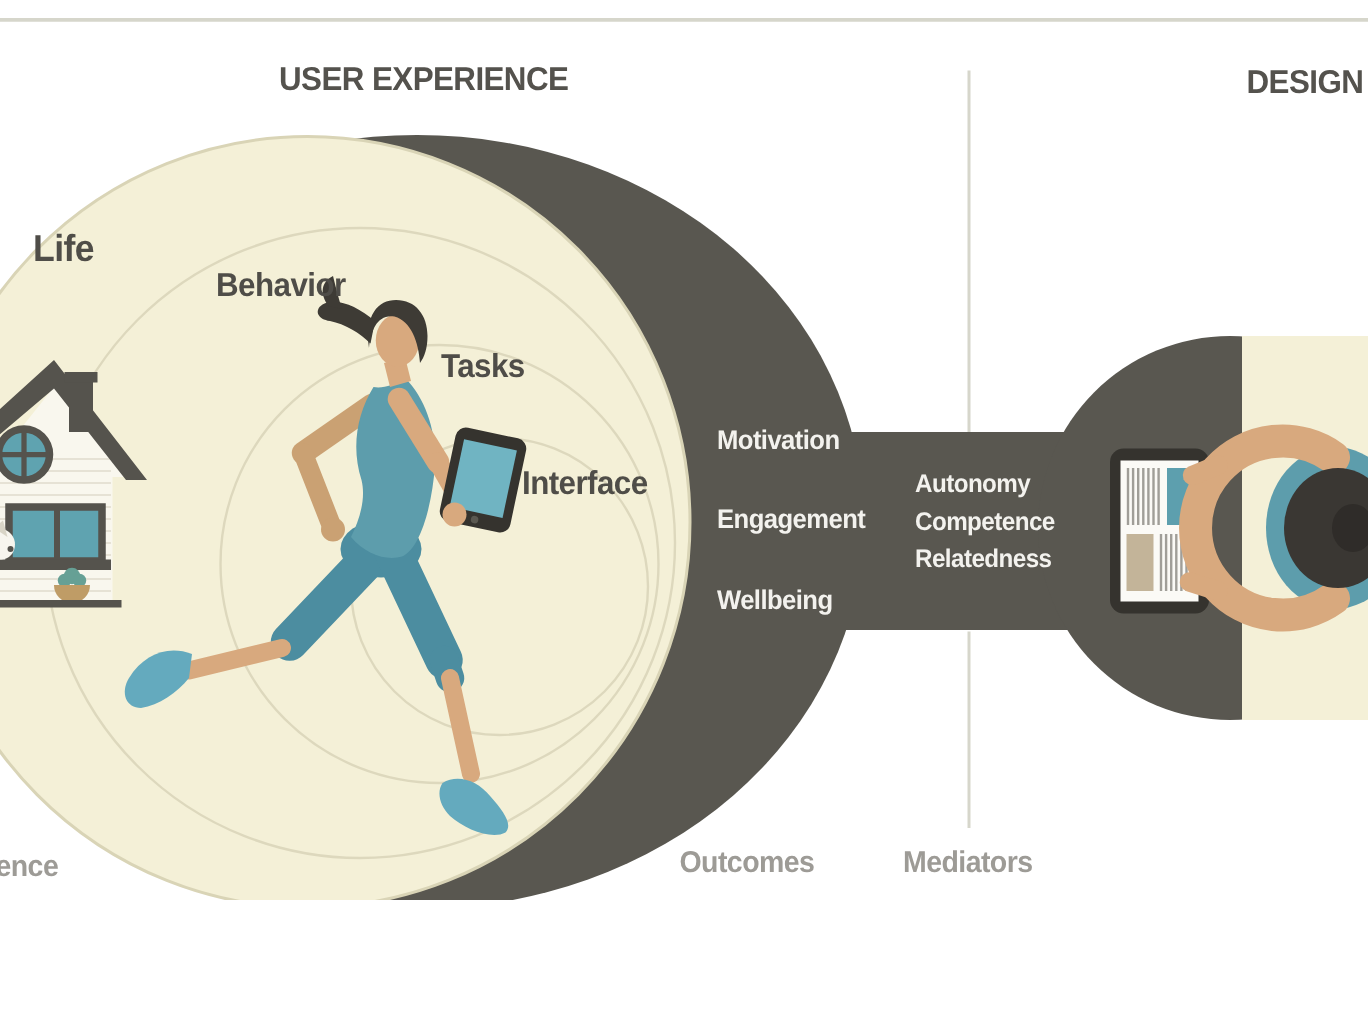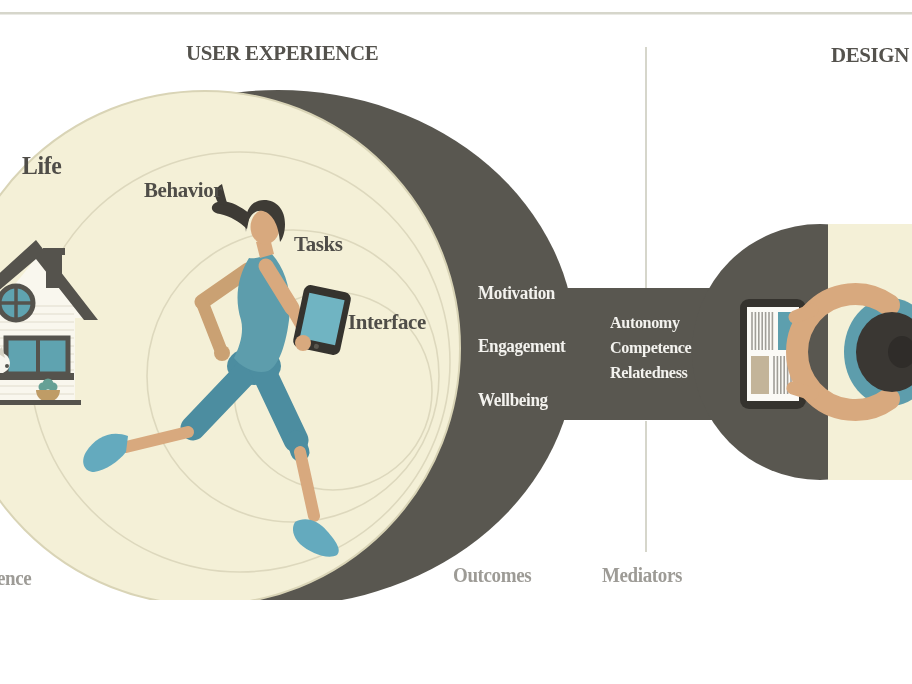--- a/index.html
+++ b/index.html
@@ -1,17 +1,17 @@
 <!DOCTYPE html>
 <html><head>
 <meta charset="utf-8">
 <style>
   html,body{margin:0;padding:0;background:#ffffff;}
   .stage{position:relative;width:912px;height:600px;background:#ffffff;overflow:hidden;
-         font-family:Liberation Serif, serif;text-align:right;}
+         font-family:Liberation Sans, sans-serif;text-align:right;}
   .stage svg{position:absolute;left:0;top:0;}
   .lbl{position:absolute;font-weight:bold;color:#4f4d48;white-space:nowrap;
        letter-spacing:-0.4px;transform:scaleX(.95);transform-origin:left top;}
   .title{color:#54524d;font-size:22px;}
   .white{color:#f3f2ee;}
   .gray{color:#9d9b96;}
   .fs25{font-size:25px;} .fs22{font-size:22px;} .fs18{font-size:18px;}
   .fs17{font-size:17px;} .fs20{font-size:20px;}
 </style>
 </head>

